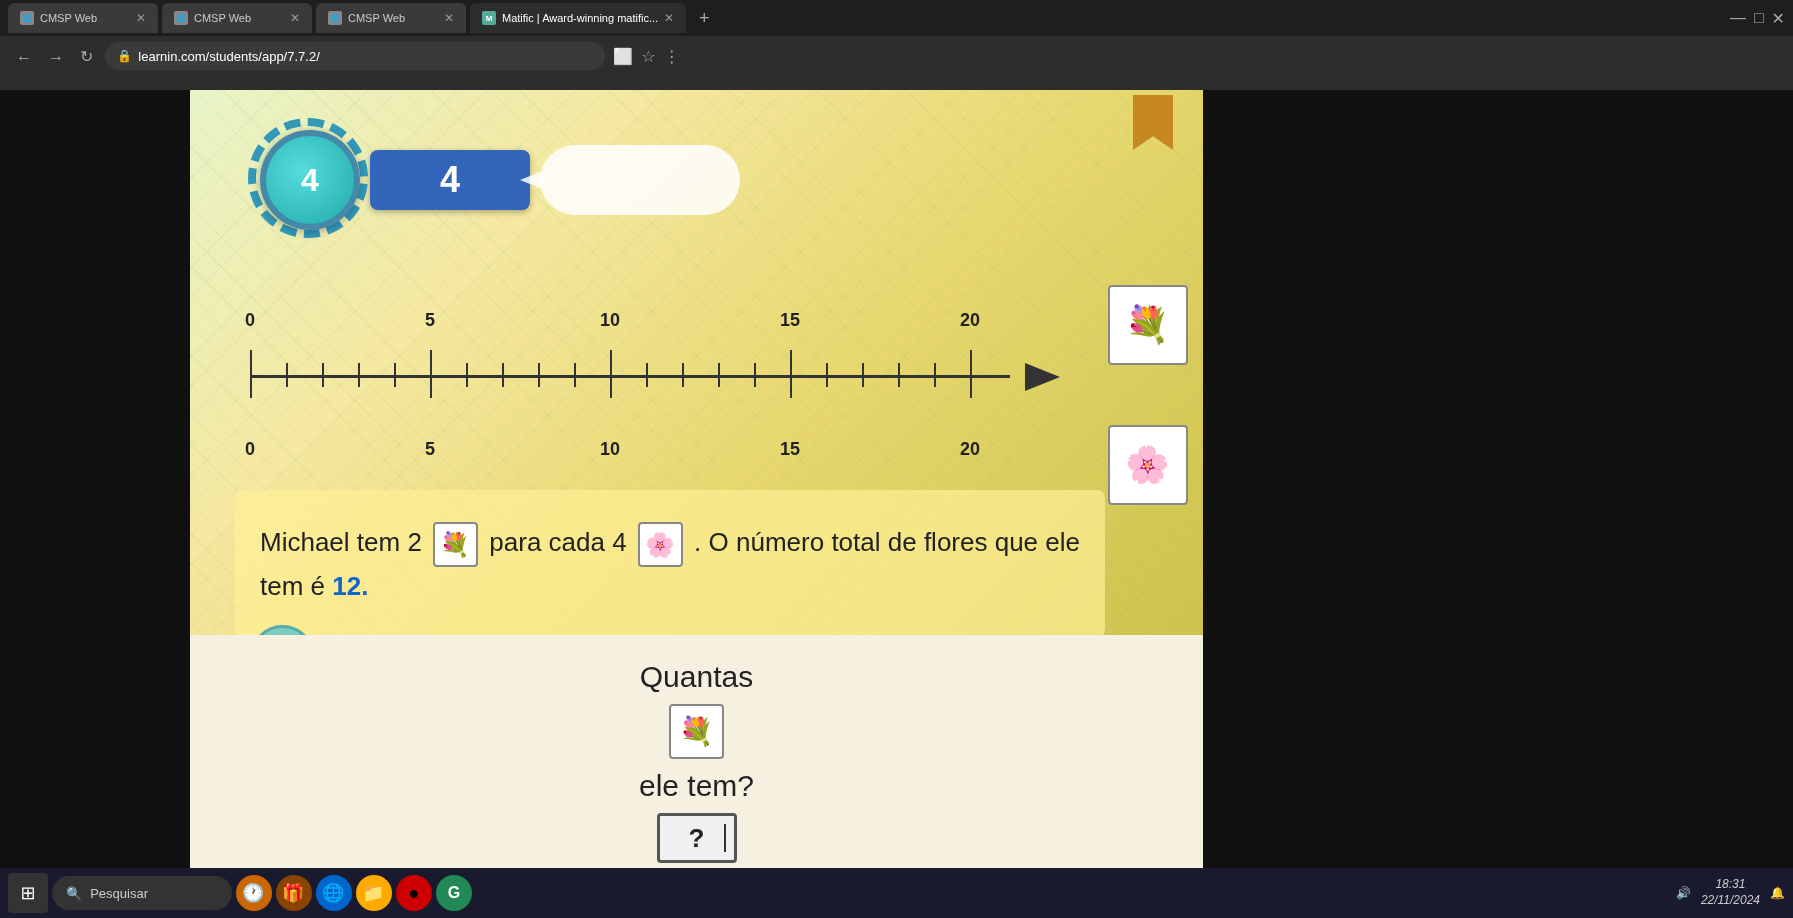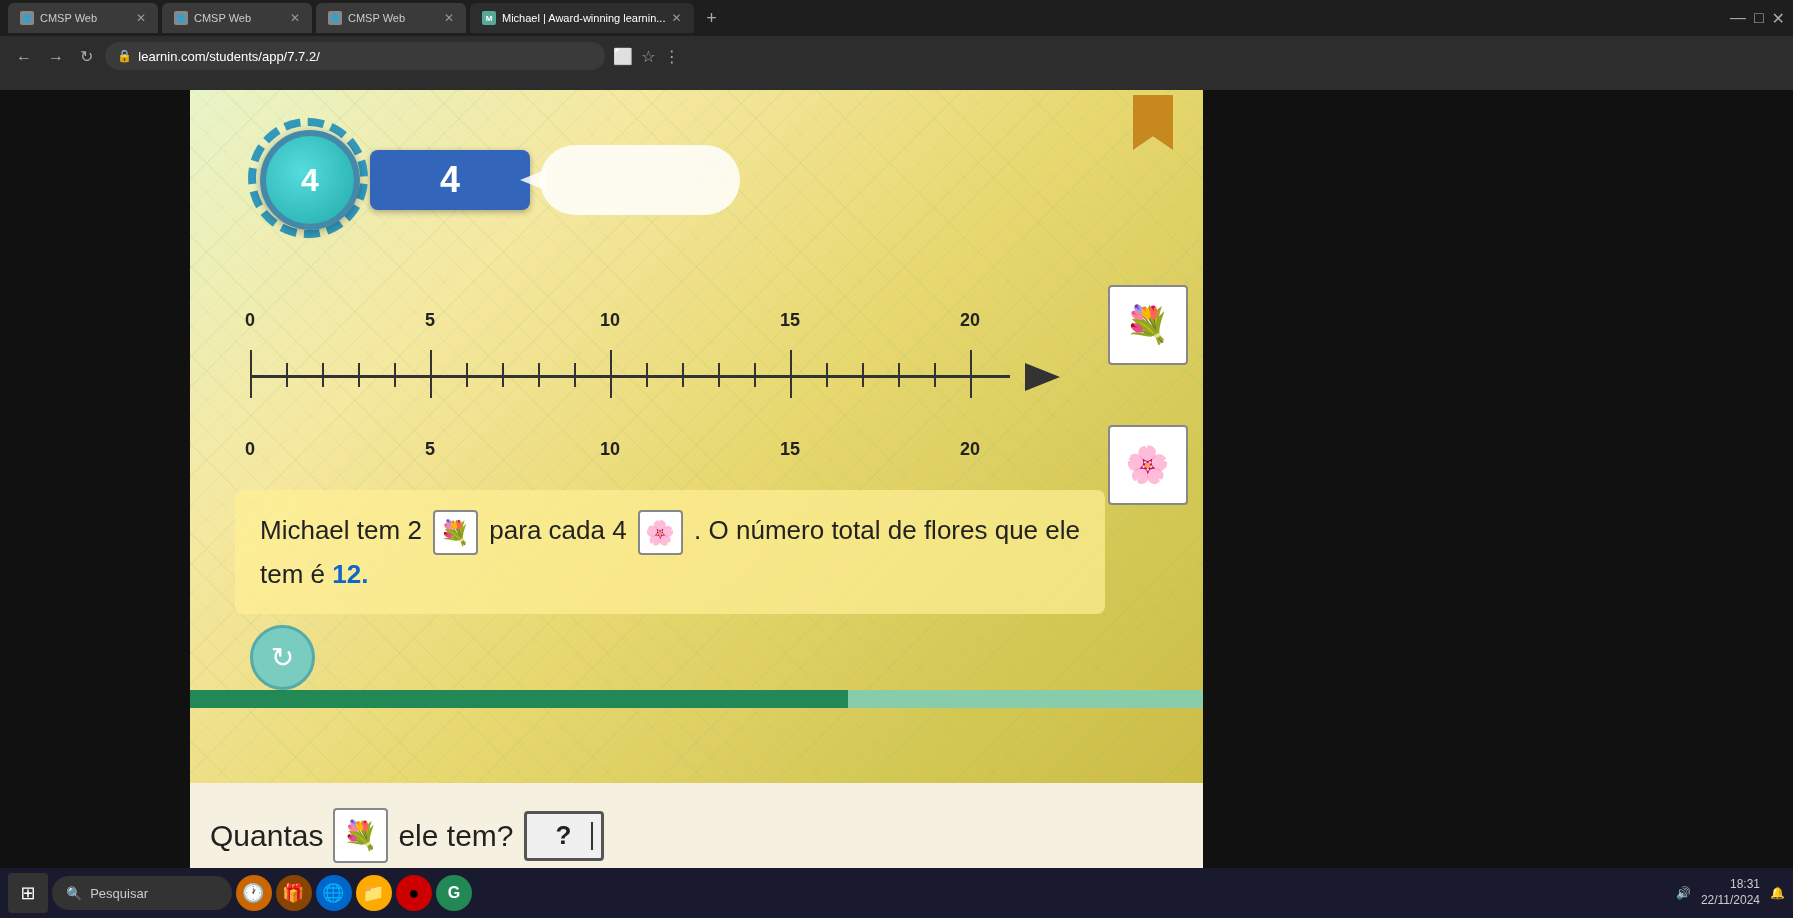--- a/index.html
+++ b/index.html
@@ -288,21 +288,21 @@
     }
 
     
     .problem-area {
       position: absolute;
       top: 400px;
       left: 45px;
       width: 870px;
       background: rgba(255, 240, 150, 0.7);
       border-radius: 8px;
-      padding: 20px 25px;
+      padding: 32px 25px;
     }
 
     .problem-text {
       font-size: 26px;
       color: #222;
       line-height: 1.5;
     }
 
     .highlight-number {
       color: #1166cc;
@@ -362,20 +362,21 @@
       bottom: 30px;
       left: 0;
       width: 100%;
       display: flex;
       align-items: center;
       gap: 10px;
       font-size: 30px;
       color: #222;
       background: #f5f0e0;
       padding: 25px 20px;
+      flex-direction: column;
     }
 
     .question-flower {
       display: inline-flex;
       align-items: center;
       justify-content: center;
       width: 55px;
       height: 55px;
       background: #fff;
       border: 2px solid #888;
@@ -451,22 +452,23 @@
     }
     .taskbar-right {
       margin-left: auto;
       display: flex;
       align-items: center;
       gap: 10px;
       color: #ccc;
       font-size: 12px;
     }
     .taskbar-time {
-      text-align: right;
+      text-align: center;
       line-height: 1.3;
+      font-style: italic;
     }
   </style>
 </head>
 <body>
 
 <div class="browser-chrome">
 
   <div class="tab-bar">
     <div class="tab">
       <div class="tab-icon">🌐</div>
@@ -478,21 +480,21 @@
       <span>CMSP Web</span>
       <span class="tab-close">✕</span>
     </div>
     <div class="tab">
       <div class="tab-icon">🌐</div>
       <span>CMSP Web</span>
       <span class="tab-close">✕</span>
     </div>
     <div class="tab active">
       <div class="tab-icon" style="background:#5a9;color:#fff;font-weight:bold;">M</div>
-      <span>Michael | Award-winning learnin...</span>
+      <span>Matific | Award-winning matific...</span>
       <span class="tab-close">✕</span>
     </div>
     <button class="new-tab-btn">+</button>
     <div style="margin-left:auto;display:flex;gap:8px;color:#aaa;font-size:16px;">
       <span>—</span>
       <span>□</span>
       <span>✕</span>
     </div>
   </div>
 

